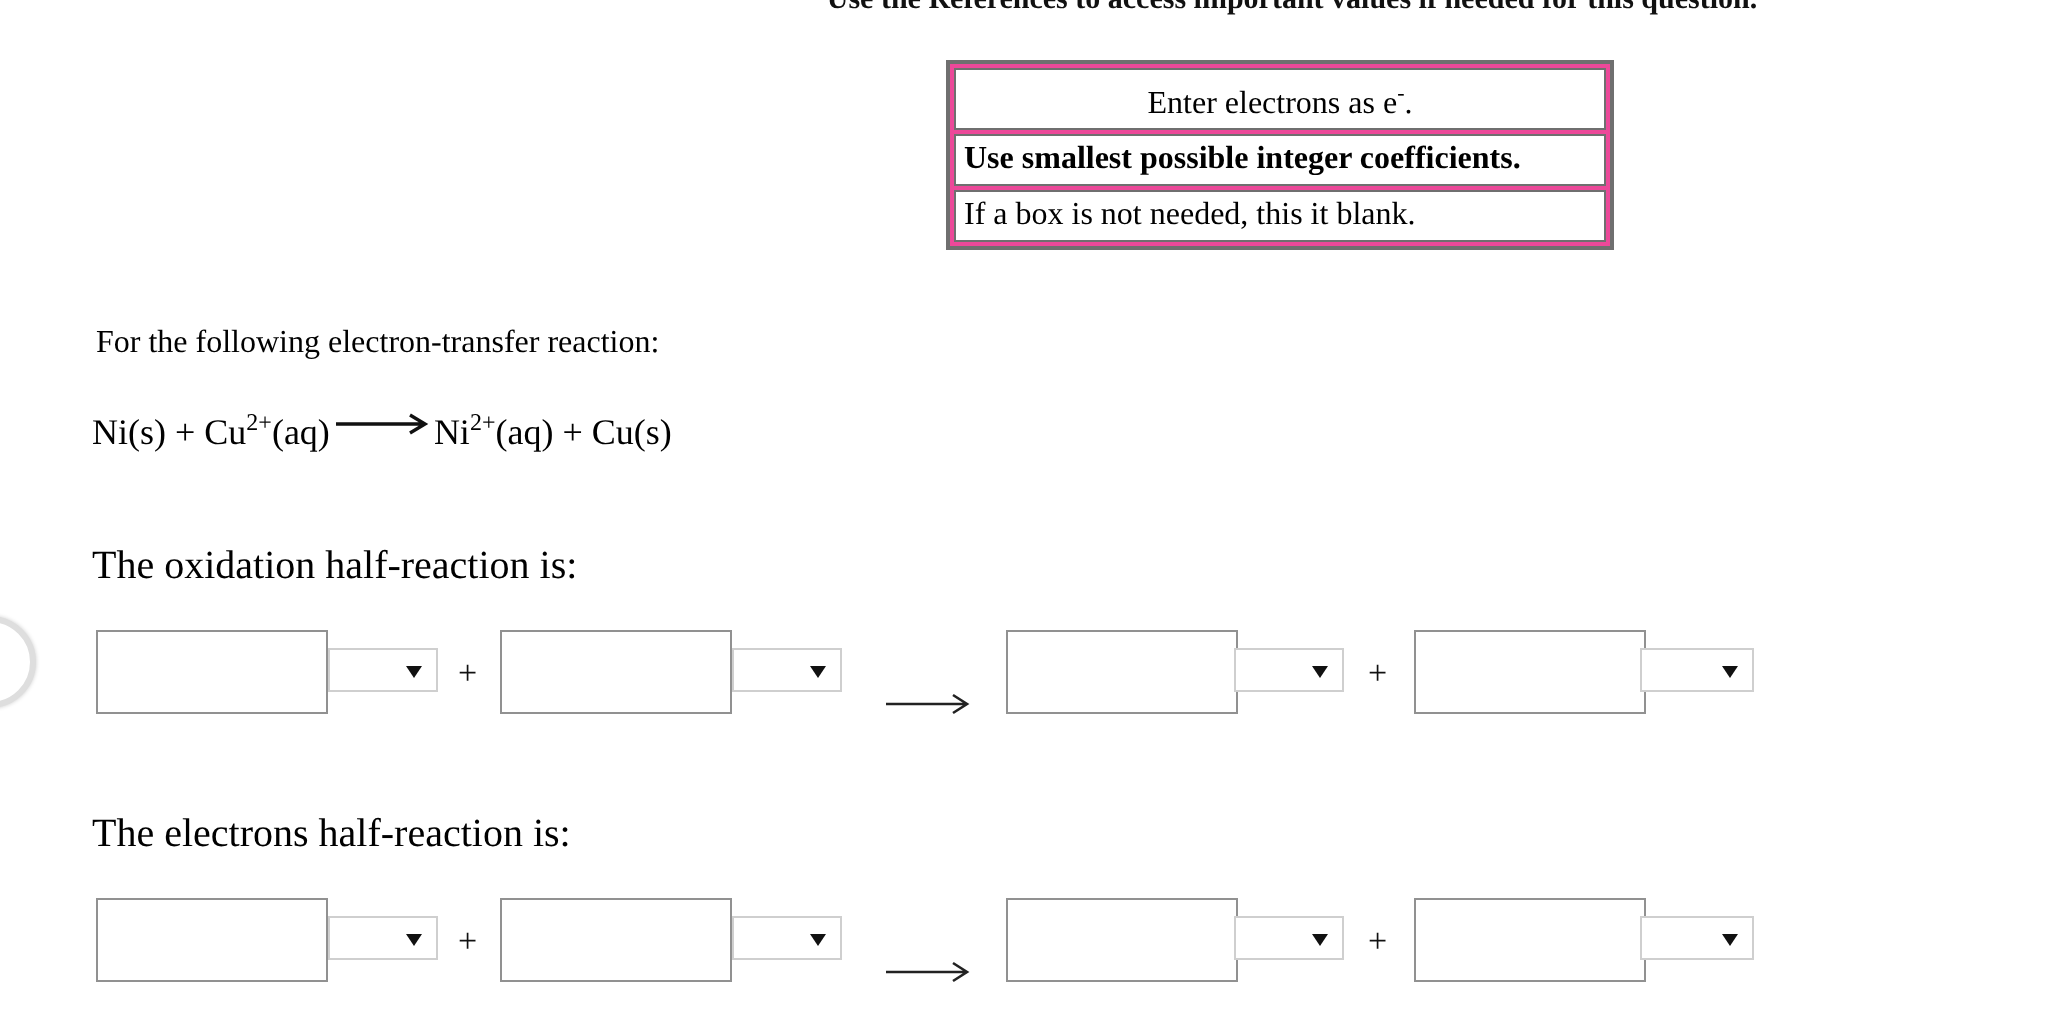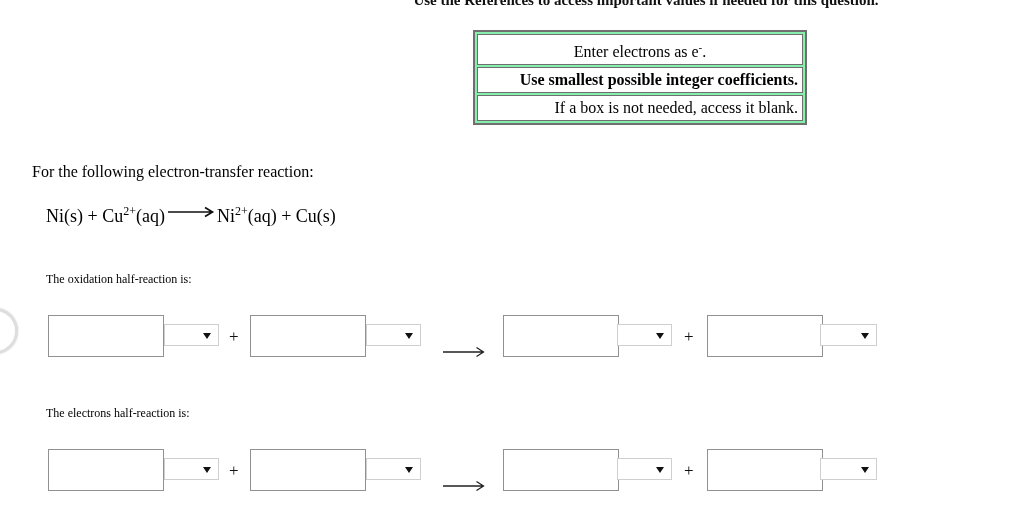--- a/index.html
+++ b/index.html
@@ -10,38 +10,38 @@
 
   
   .header-note {
     position:absolute; top:-8px; left:646px; transform:translateX(-50%);
     font-size:15px; font-weight:bold; white-space:nowrap; color:#111;
   }
 
   
   .instr-table {
     position:absolute; left:473px; top:30px; width:334px;
-    border:2px solid #6f6f6f; padding:2px; box-sizing:border-box; background:#86efac;
+    border:2px solid #6f6f6f; padding:2px; box-sizing:border-box; background:#ec4899;
   }
   .instr-row {
     border:1px solid #6f6f6f; padding:2px 4px; font-size:16px; line-height:20px;
-    margin-bottom:2px; background:#fff;text-align:right;
+    margin-bottom:2px; background:#fff;
   }
   .instr-row:last-child { margin-bottom:0; }
   .instr-row.center { text-align:center; }
   .instr-row.bold { font-weight:bold; }
   .instr-row sup { font-size:11px; }
 
-  .prompt { position:absolute; left:32px; top:163px; font-size:16px; }
+  .prompt { position:absolute; left:48px; top:163px; font-size:16px; }
 
   .equation { position:absolute; left:46px; top:204px; font-size:18px; font-weight:normal; white-space:nowrap; }
   .equation sup { font-size:12px; }
   .eq-arrow { margin:0 2px; position:relative; top:-4px; }
 
-  .section-label { position:absolute; left:46px; font-size:12px;text-align:center; }
+  .section-label { position:absolute; left:46px; font-size:20px;text-align:center; }
   .label-ox  { top:272px; }
   .label-red { top:406px; }
 
   
   .rxn-row { position:absolute; left:0; width:1024px; height:44px; }
   .row-ox  { top:315px; }
   .row-red { top:449px; }
 
   .f-input {
     position:absolute; top:0; width:116px; height:42px; box-sizing:border-box;
@@ -85,21 +85,21 @@
 
 <div class="screen">
 
   <div class="edge-dot"></div>
 
   <div class="header-note">Use the References to access important values if needed for this question.</div>
 
   <div class="instr-table">
     <div class="instr-row center"><span>Enter electrons as e</span><sup>-</sup><span>.</span></div>
     <div class="instr-row bold">Use smallest possible integer coefficients.</div>
-    <div class="instr-row">If a box is not needed, access it blank.</div>
+    <div class="instr-row">If a box is not needed, this it blank.</div>
   </div>
 
   <div class="prompt">For the following electron-transfer reaction:</div>
 
   <div class="equation"><span>Ni(s)</span>
     <span>+</span>
     <span><span>Cu</span><sup>2+</sup><span>(aq)</span></span><svg class="eq-arrow" width="48" height="12" viewBox="0 0 48 12">
         <path d="M1 6 H45 M38 1.5 L45.5 6 L38 10.5" fill="none" stroke="#111" stroke-width="1.7"></path>
       </svg><span><span>Ni</span><sup>2+</sup><span>(aq)</span></span>
     <span>+</span>

